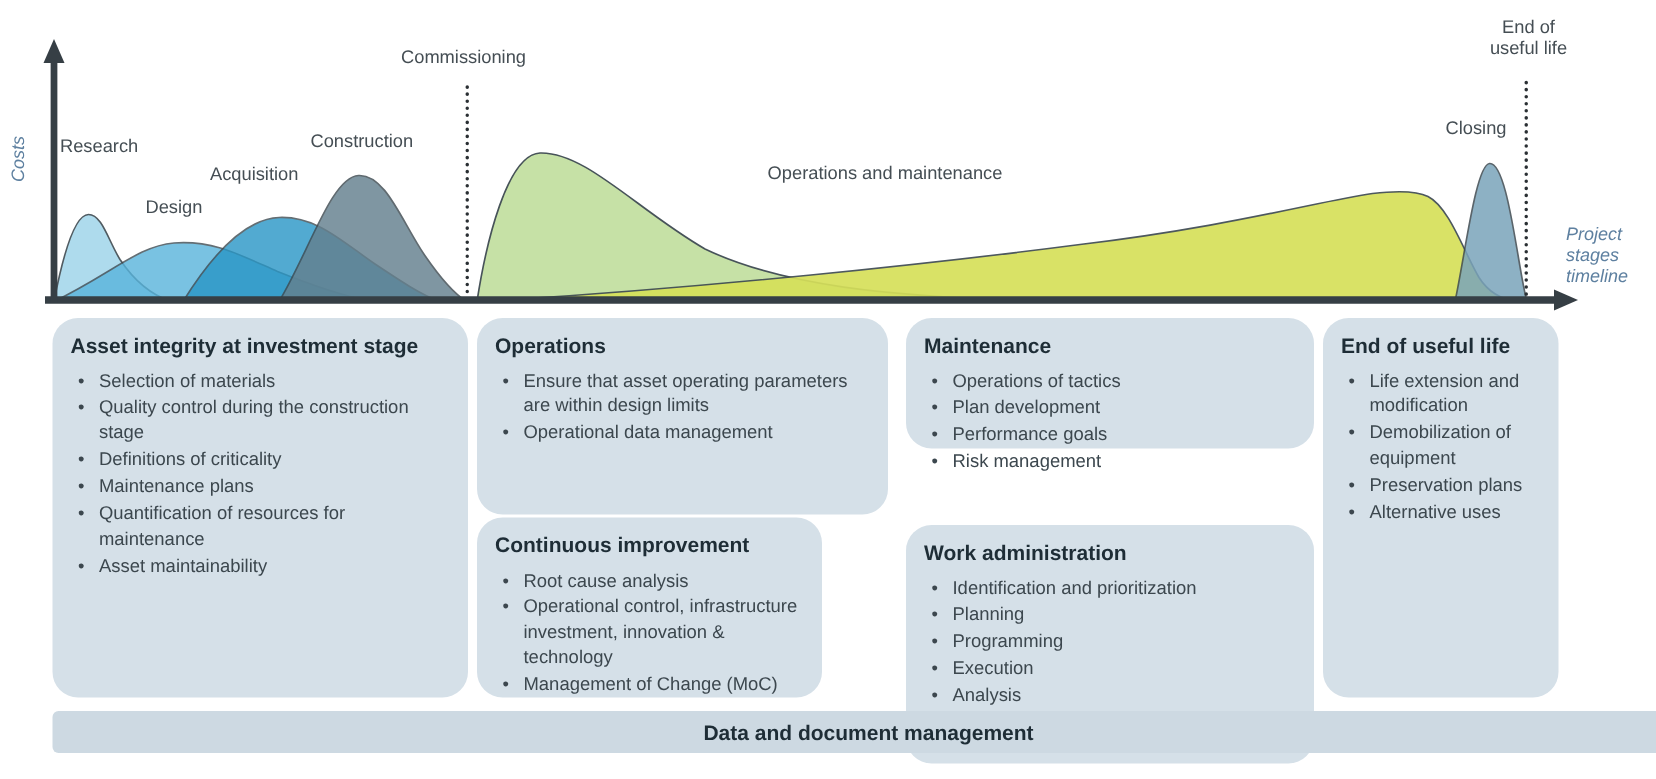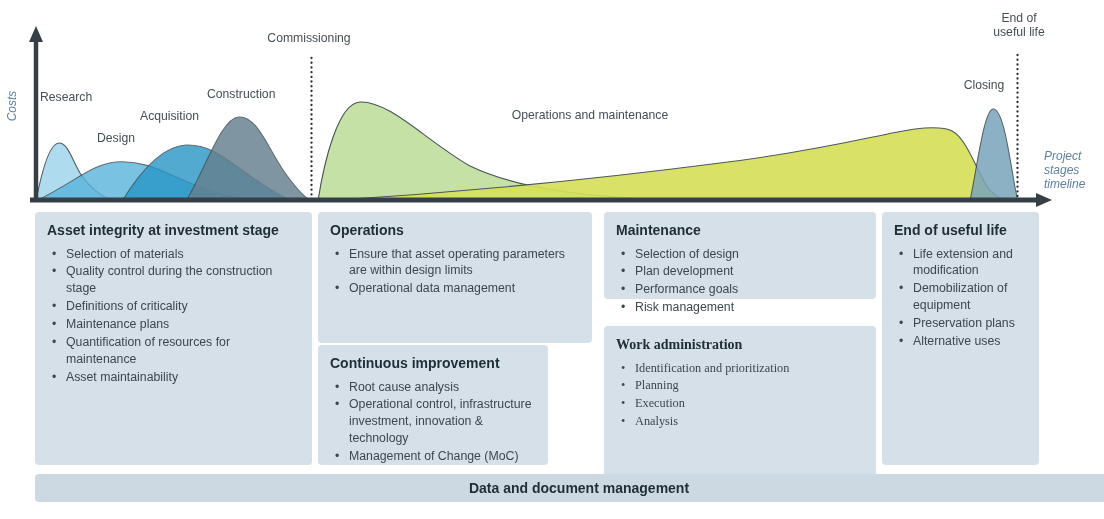--- a/index.html
+++ b/index.html
@@ -23,21 +23,21 @@
   .c-closing { opacity: 0.85; }
   .axis-line { stroke: #363f45; }
   .dotline { stroke: #2a2f33; stroke-width: 2.3; stroke-dasharray: 0.1 4.6; stroke-linecap: round; fill: none; }
   .stage-label { font-size: 12.2px; fill: #454e54; }
   .mid { text-anchor: middle; }
   .axis-caption { font-size: 12px; font-style: italic; fill: #5e80a0; }
 
   .box {
     position: absolute;
     background: #d5e0e8;
-    border-radius: 4px;
+    border-radius: 17px;
     padding: 10px 12px 8px 12px;
   }
   .box h3 {
     font-size: 14px;
     font-weight: bold;
     color: #1e2d36;
     line-height: 1.25;
     margin-bottom: 6px;
   }
   .box ul { list-style: none; }
@@ -138,32 +138,33 @@
     <ul>
       <li>Root cause analysis</li>
       <li>Operational control, infrastructure investment, innovation &amp; technology</li>
       <li>Management of Change (MoC)</li>
     </ul>
   </div>
 
   <div class="box" style="left:604px; top:212px; width:272px; height:87px;">
     <h3>Maintenance</h3>
     <ul>
-      <li>Selection of design</li>
+      <li>Operations of tactics</li>
       <li>Plan development</li>
       <li>Performance goals</li>
       <li>Risk management</li>
     </ul>
   </div>
 
-  <div class="box" style="left:604px; top:326px; width:272px; height:159px;font-family:Liberation Serif, serif;">
+  <div class="box" style="left:604px; top:350px; width:272px; height:159px;">
     <h3>Work administration</h3>
     <ul>
       <li>Identification and prioritization</li>
       <li>Planning</li>
+      <li>Programming</li>
       <li>Execution</li>
       <li>Analysis</li>
     </ul>
   </div>
 
   <div class="box" style="left:882px; top:212px; width:157px; height:253px;">
     <h3>End of useful life</h3>
     <ul>
       <li>Life extension and modification</li>
       <li>Demobilization of equipment</li>

